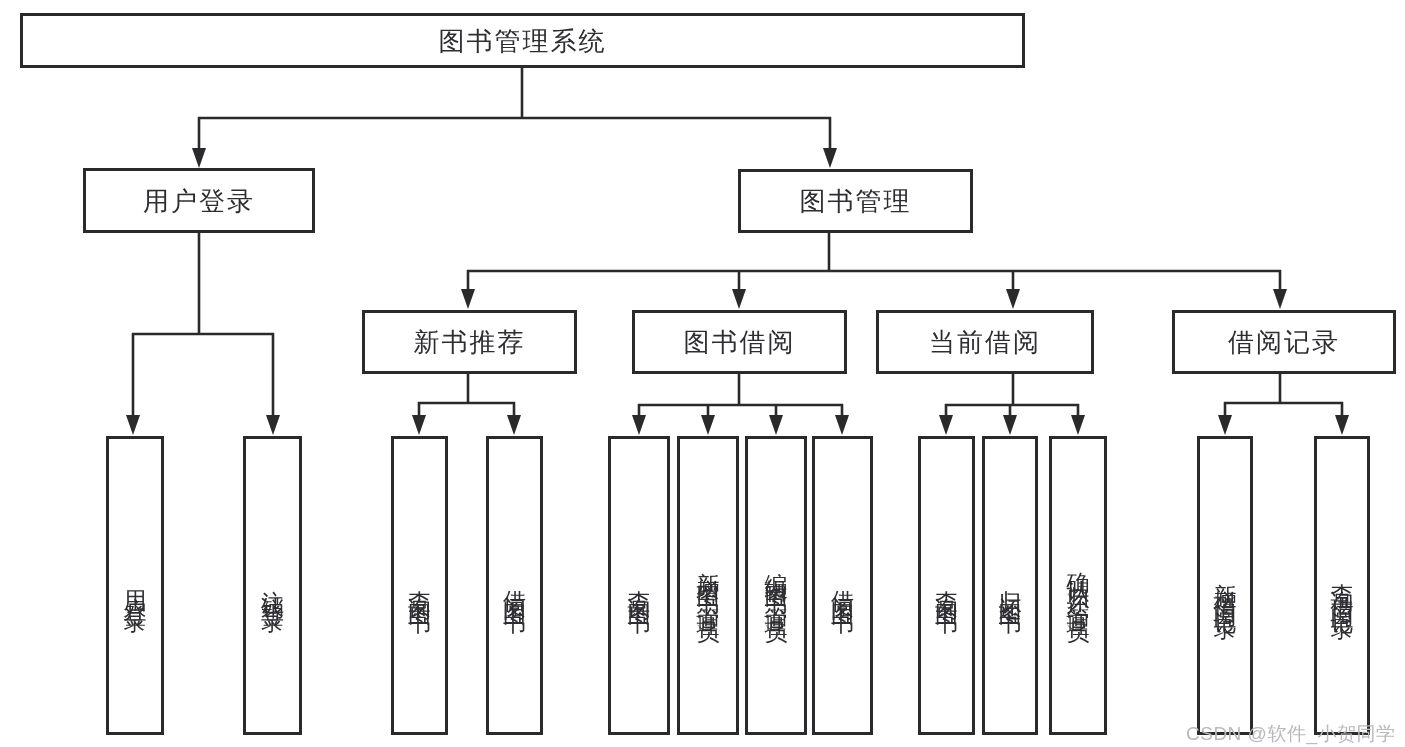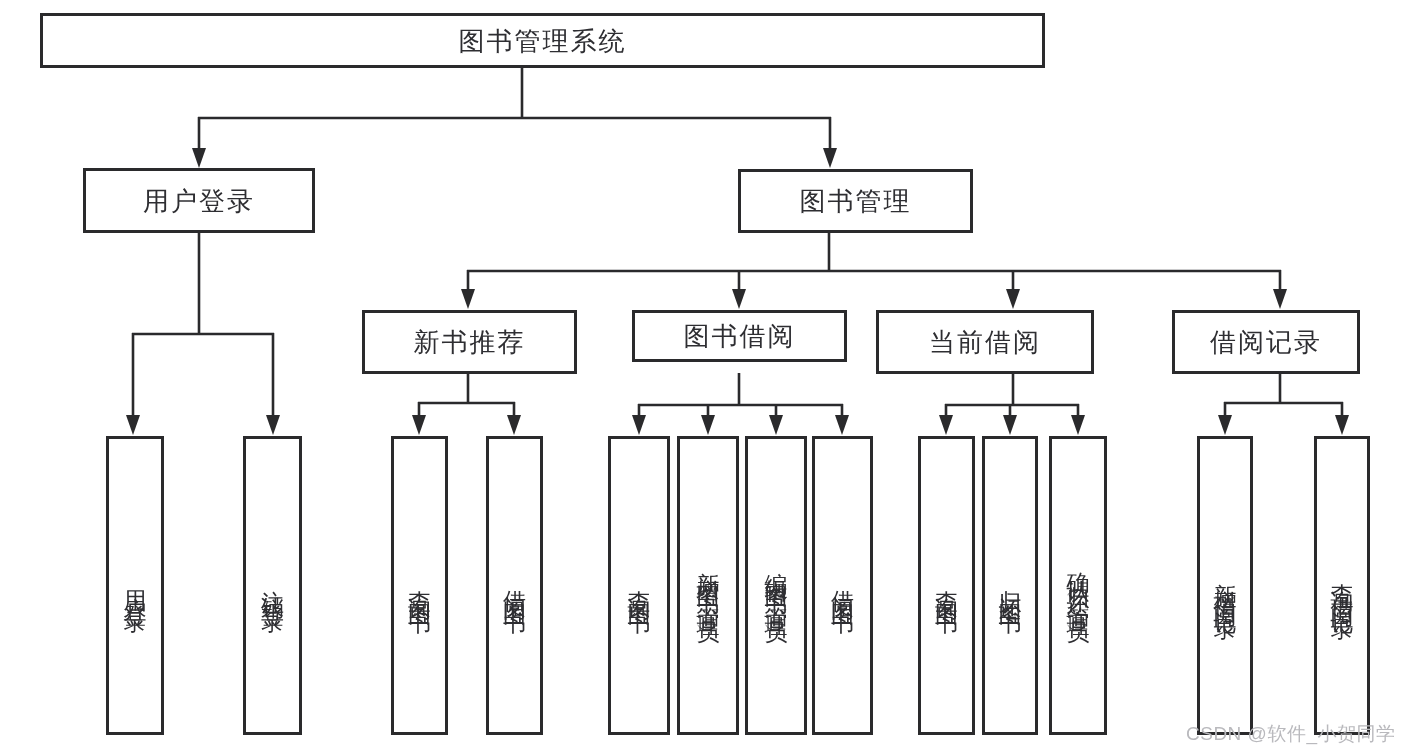--- a/index.html
+++ b/index.html
@@ -88,41 +88,41 @@
       <polygon points="1071,415 1085,415 1078,435"></polygon>
 
     <line x1="1280" y1="373" x2="1280" y2="404"></line>
     <line x1="1224" y1="403" x2="1343" y2="403"></line>
     <line x1="1225" y1="402" x2="1225" y2="417"></line>
       <polygon points="1218,415 1232,415 1225,435"></polygon>
     <line x1="1342" y1="402" x2="1342" y2="417"></line>
       <polygon points="1335,415 1349,415 1342,435"></polygon>
   </svg>
 
-  <div class="box" style="left:20px;top:13px;width:1005px;height:55px;margin-left:20px;">
+  <div class="box" style="left:20px;top:13px;width:1005px;height:55px;">
     <span class="hlabel">图书管理系统</span>
   </div>
 
   <div class="box" style="left:83px;top:168px;width:232px;height:65px;">
     <span class="hlabel">用户登录</span>
   </div>
   <div class="box" style="left:738px;top:169px;width:235px;height:64px;">
     <span class="hlabel">图书管理</span>
   </div>
 
   <div class="box" style="left:362px;top:310px;width:215px;height:64px;">
     <span class="hlabel">新书推荐</span>
   </div>
-  <div class="box" style="left:632px;top:310px;width:215px;height:52px;">
+  <div class="box" style="left:632px;top:310px;width:215px;height:64px;">
     <span class="hlabel">图书借阅</span>
   </div>
   <div class="box" style="left:876px;top:310px;width:218px;height:64px;">
     <span class="hlabel">当前借阅</span>
   </div>
-  <div class="box" style="left:1172px;top:310px;width:188px;height:64px;justify-content:center;">
+  <div class="box" style="left:1172px;top:310px;width:224px;height:64px;justify-content:center;">
     <span class="hlabel">借阅记录</span>
   </div>
 
   <div class="box" style="left:106px;top:436px;width:58px;height:299px;">
     <span class="vlabel">用户登录</span>
   </div>
   <div class="box" style="left:243px;top:436px;width:59px;height:299px;">
     <span class="vlabel">注销登录</span>
   </div>
 

